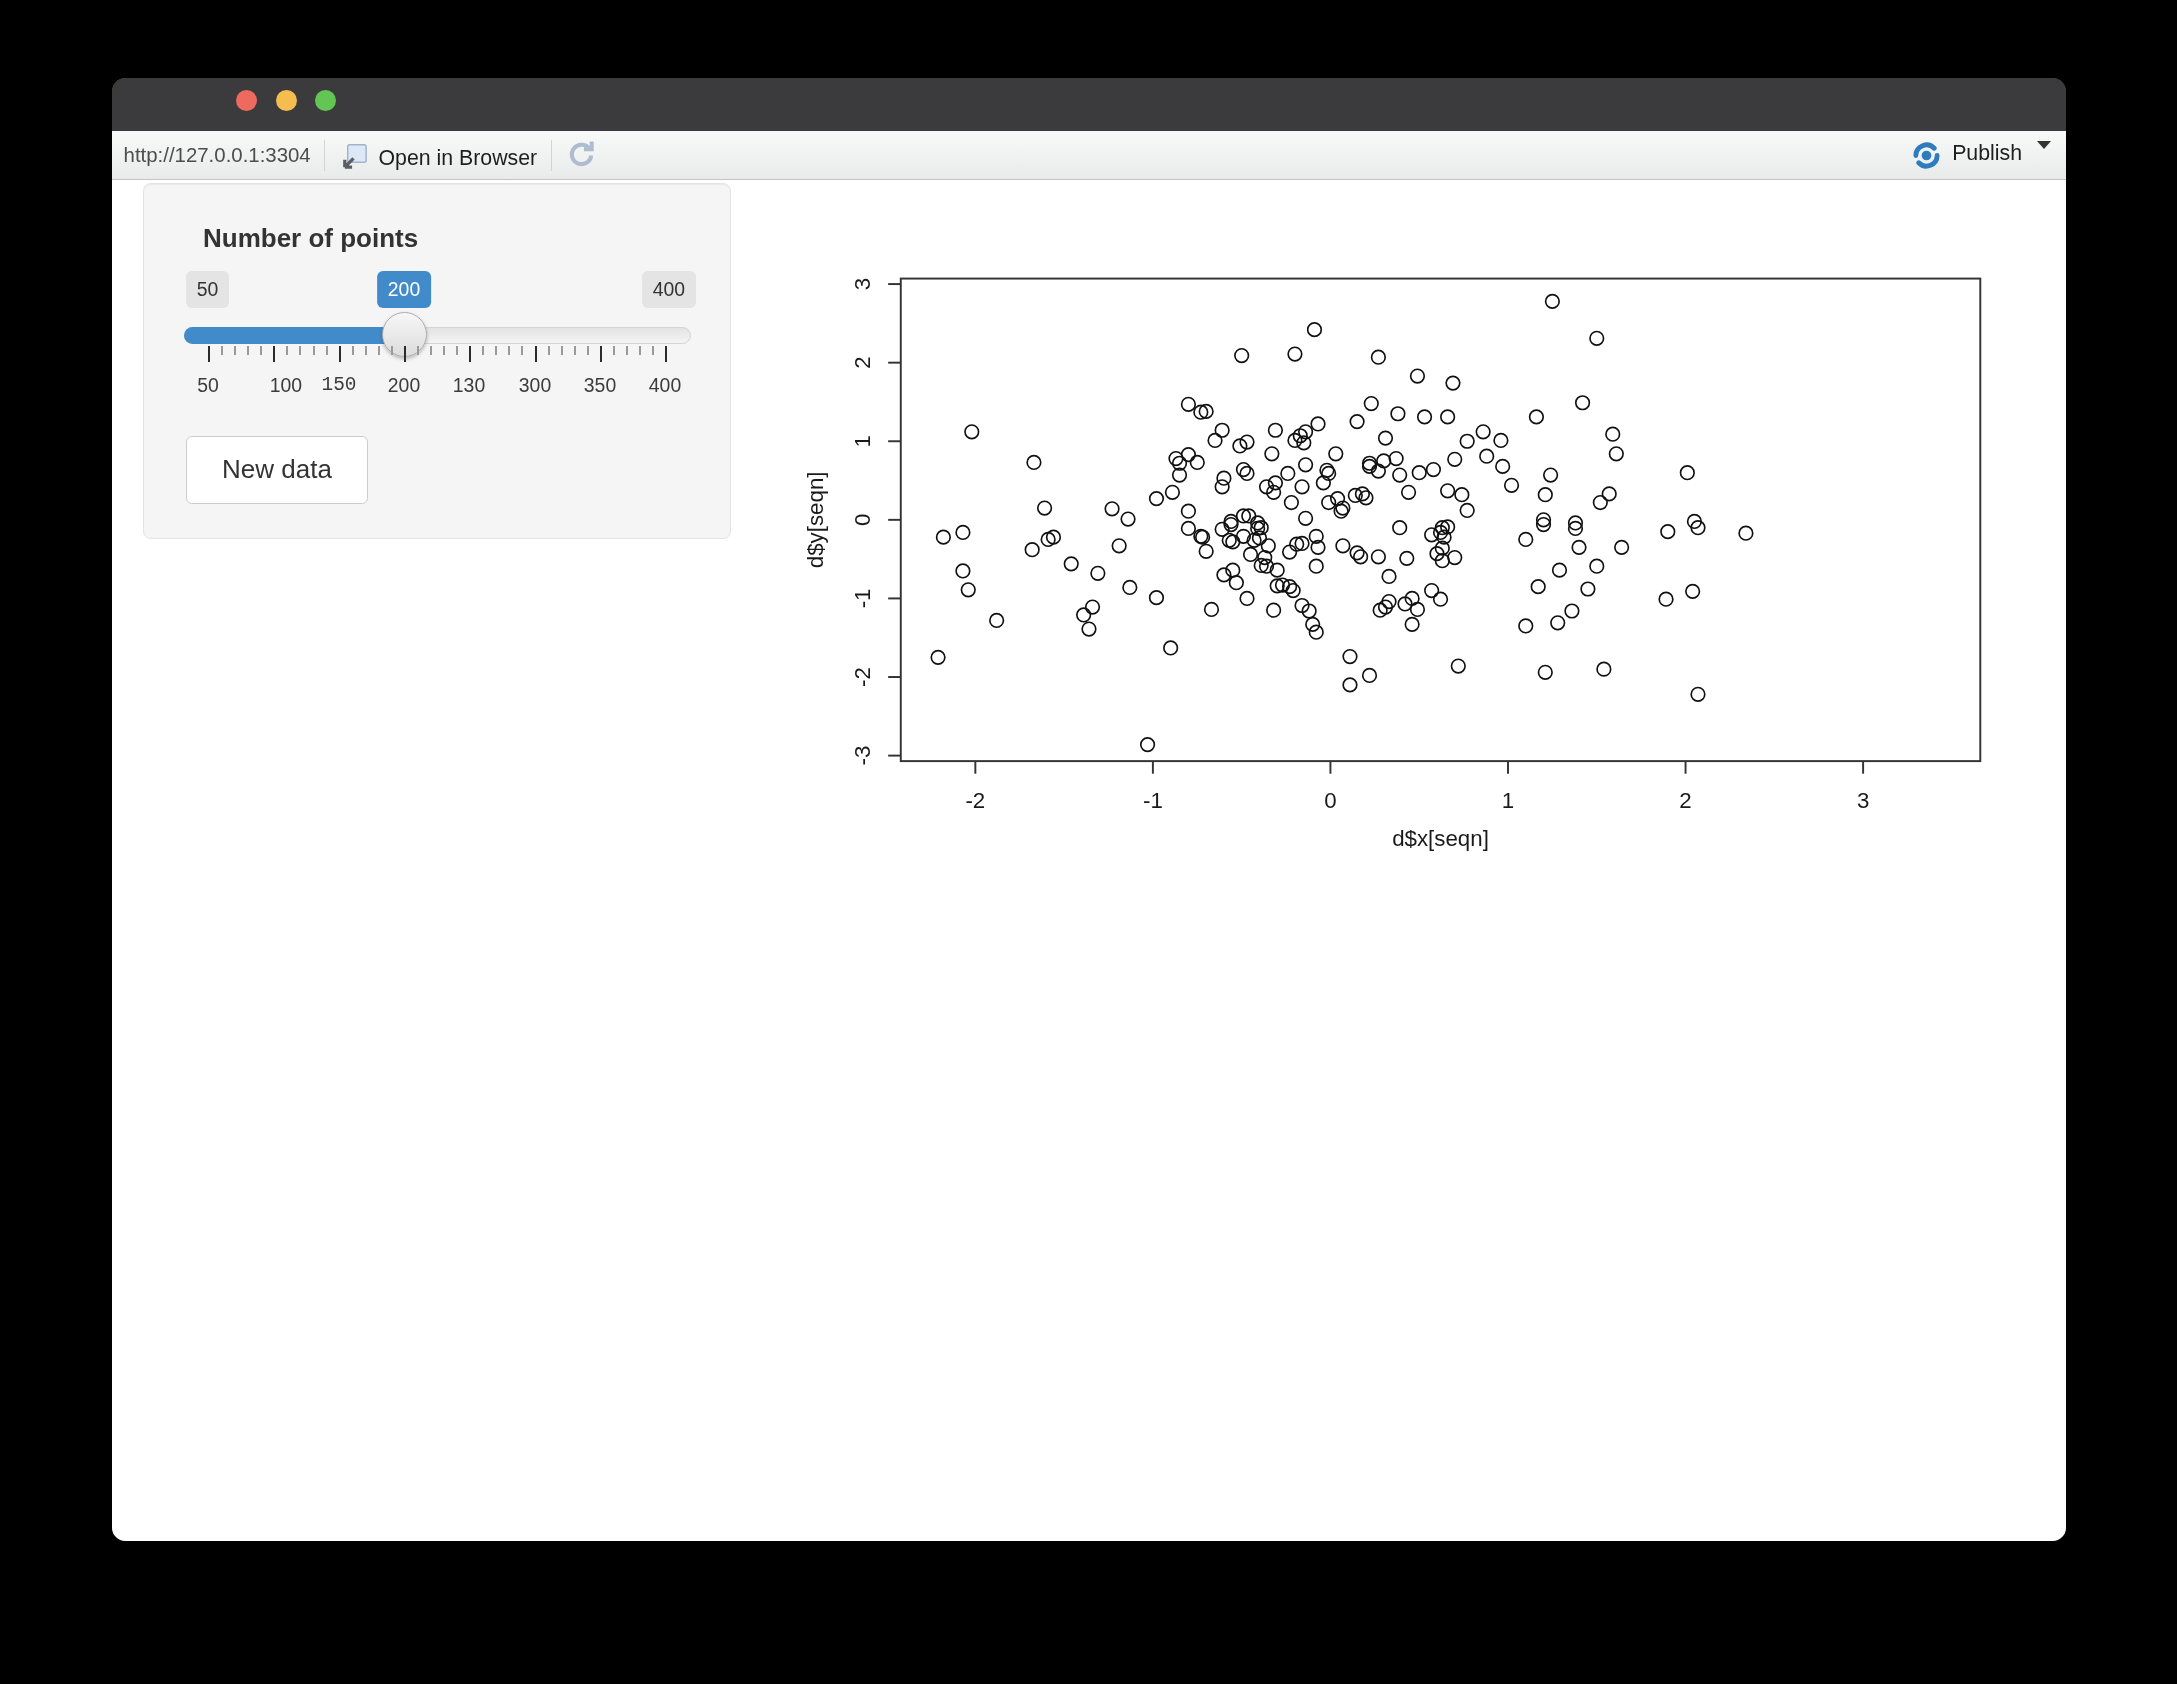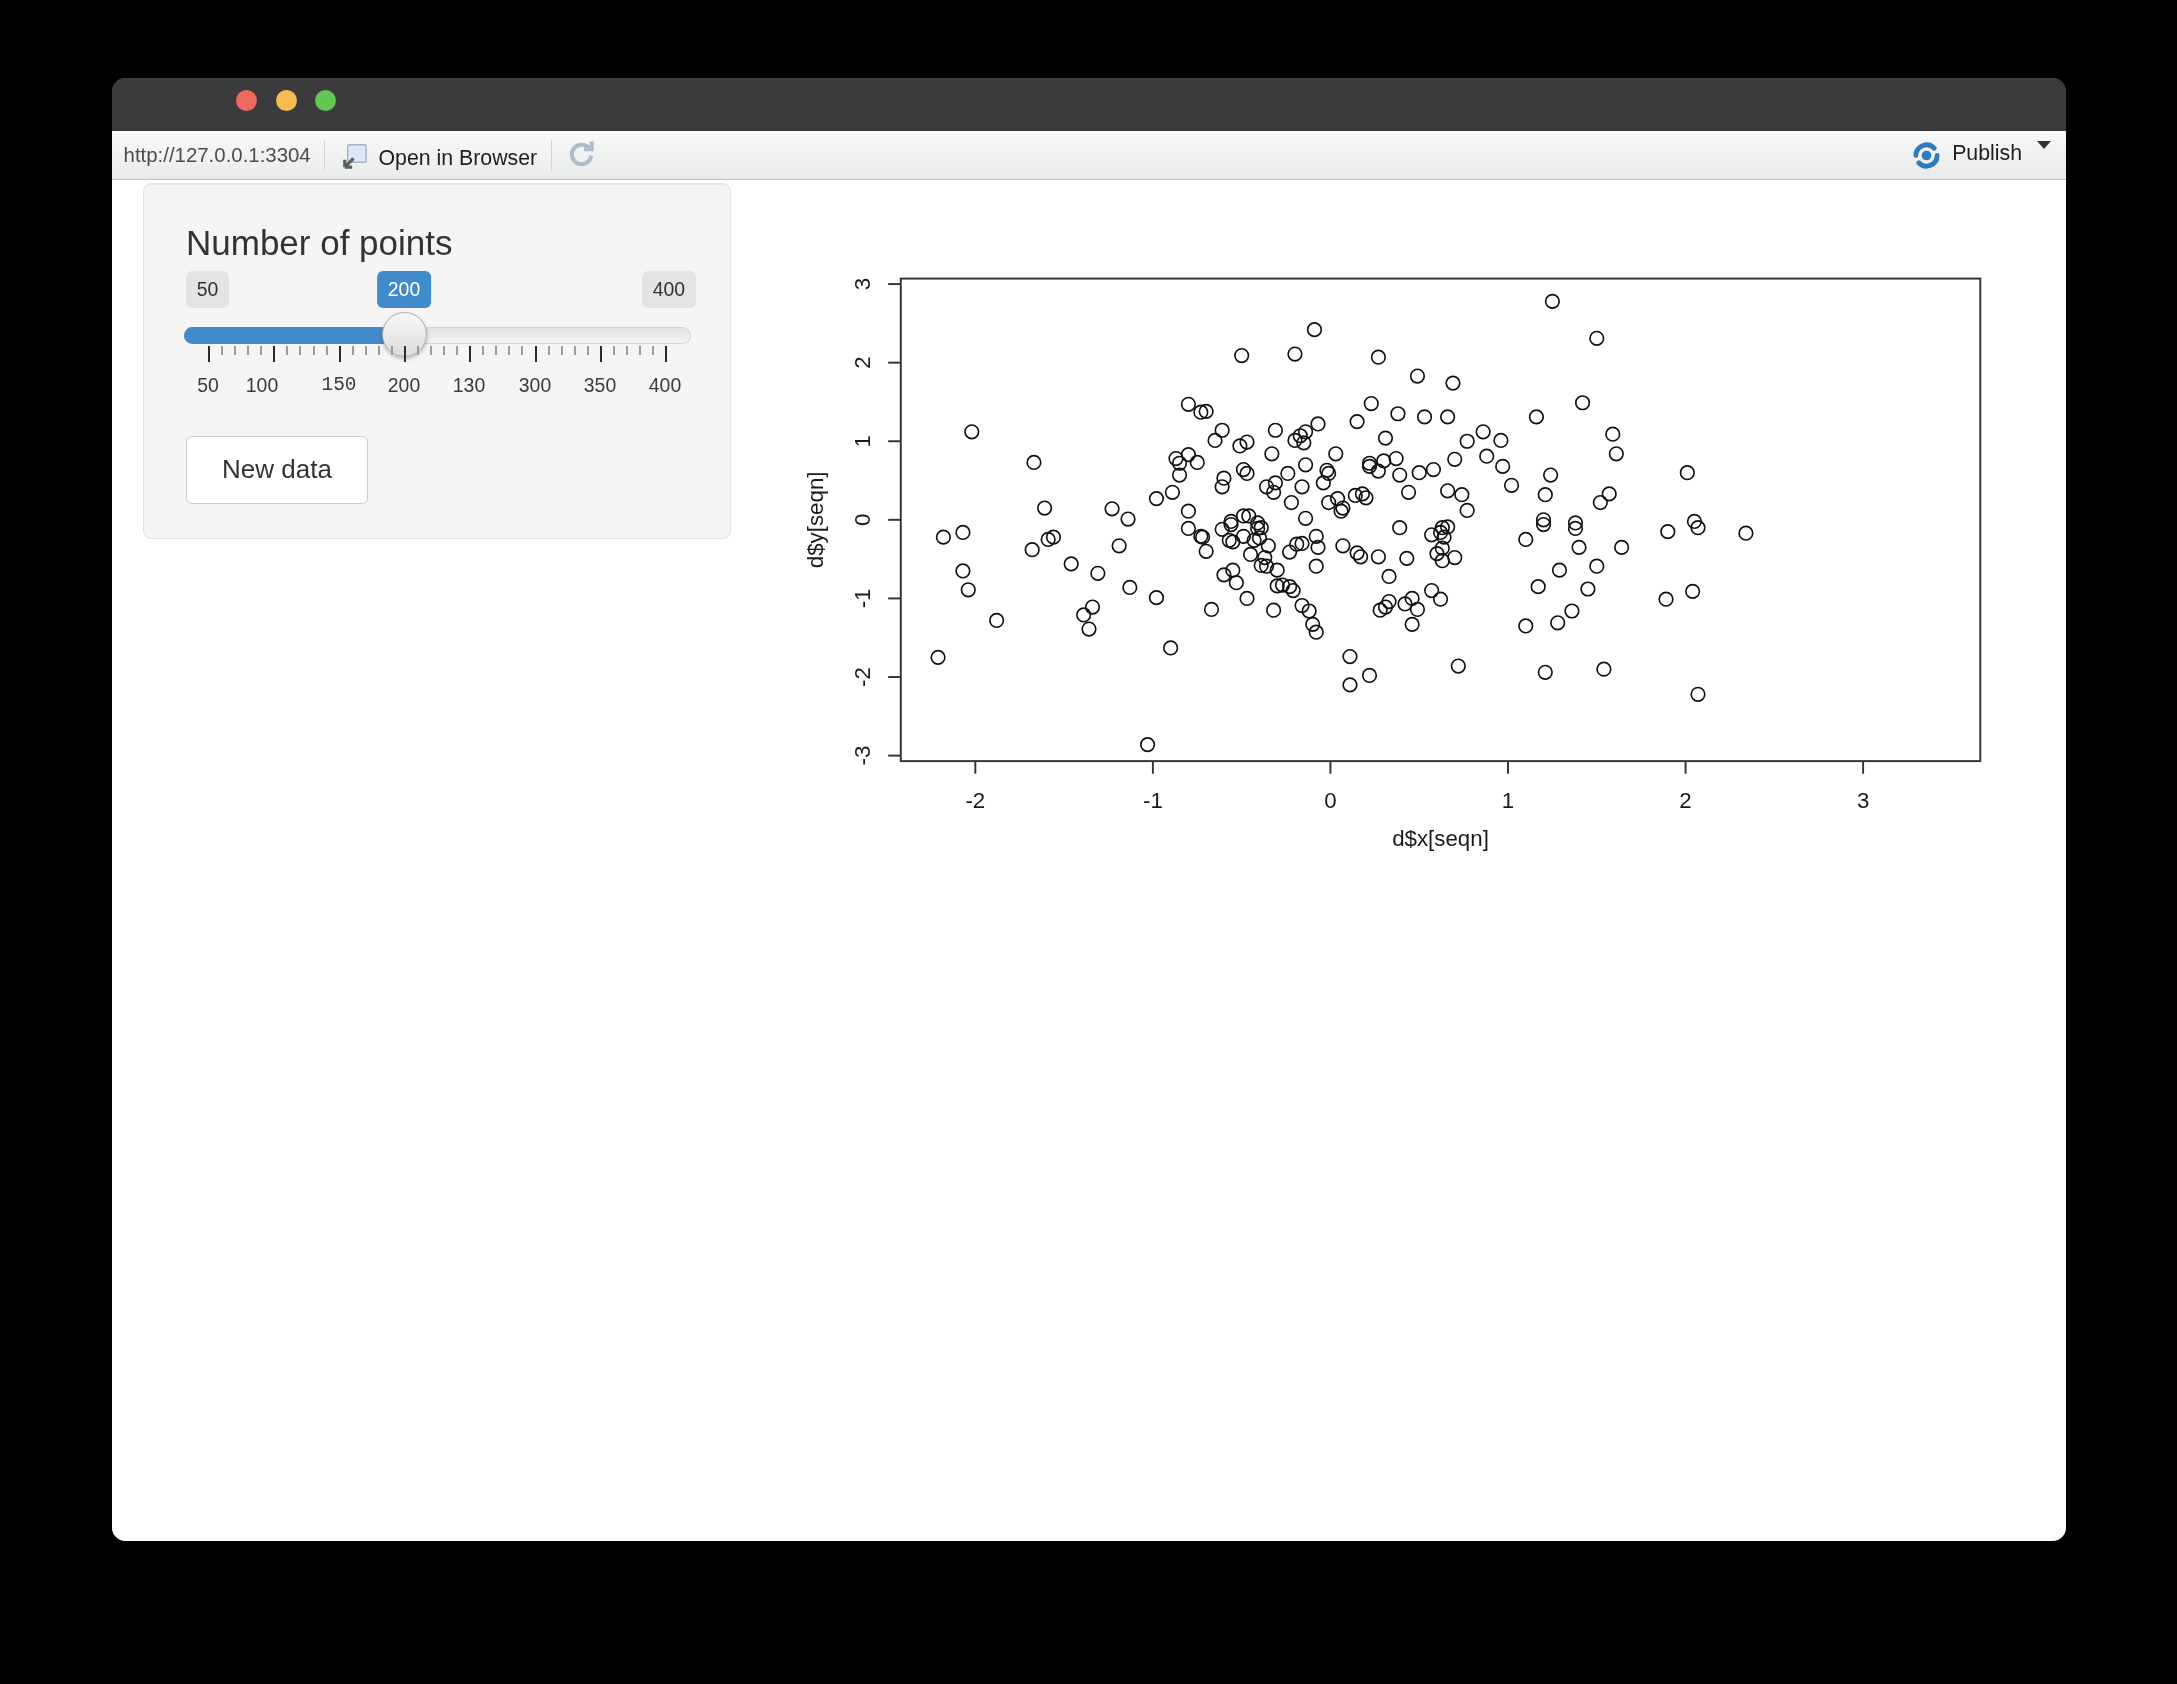--- a/index.html
+++ b/index.html
@@ -33,21 +33,21 @@
   .publish{display:flex;align-items:flex-start;gap:8.7px;}
   .caret{width:0;height:0;border-left:7.8px solid transparent;border-right:7.8px solid transparent;border-top:8.7px solid #333;margin-left:5.8px;}
   .content{position:absolute;left:0;top:102px;width:1954px;height:1361px;background:#fff;}
 
   
   .panel{
     position:absolute;left:31px;top:2.9px;width:588px;height:356px;
     background:#f5f5f5;border:1px solid #e3e3e3;border-radius:7.8px;
     box-shadow:inset 0 1px 1px rgba(0,0,0,.05);box-sizing:border-box;
   }
-  .panel-title{position:absolute;left:42px;top:39px;font-size:35px;font-weight:normal;color:#333;}
+  .panel-title{position:absolute;left:59px;top:39px;font-size:26px;font-weight:bold;color:#333;}
   .badge{position:absolute;top:87px;font-size:19.4px;line-height:1;padding:8.7px 10.7px;border-radius:5.8px;color:#333;background:#e4e4e4;}
   .badge.value{background:#428bca;color:#fff;transform:translateX(-50%);}
   .badge.max{left:498px;}
   .badge.min{left:42px;}
   .track{position:absolute;left:40px;top:143px;width:507px;height:17.5px;border-radius:8.7px;
     background:linear-gradient(#e3e3e3,#f4f4f4);border:1px solid #d4d4d4;box-sizing:border-box;}
   .track-fill{position:absolute;left:40px;top:143px;height:17.5px;border-radius:8.7px 0 0 8.7px;background:#428bca;}
   .handle{position:absolute;top:128px;width:45px;height:45px;border-radius:50%;
     background:linear-gradient(#f7f7f7,#dcdcdc);border:1px solid #adadad;box-sizing:border-box;
     box-shadow:0 1.9px 3.9px rgba(0,0,0,.25);}
@@ -116,21 +116,21 @@
       <div class="track-fill" id="track-fill" style="width: 220px; background: rgb(66, 139, 202);"></div>
       <div class="handle" id="slider-handle" style="left: 238px;"></div>
       <div id="slider-grid">
           <div class="stick major" style="left: 64px;"></div>
           <div class="stick-label" style="left: 64px;">50</div>
           <div class="stick minor" style="left: 77px;"></div>
           <div class="stick minor" style="left: 90px;"></div>
           <div class="stick minor" style="left: 103px;"></div>
           <div class="stick minor" style="left: 116px;"></div>
           <div class="stick major" style="left: 129px;"></div>
-          <div class="stick-label" style="left: 118px;">100</div>
+          <div class="stick-label" style="left: 129px; text-align: right;">100</div>
           <div class="stick minor" style="left: 142px;"></div>
           <div class="stick minor" style="left: 155px;"></div>
           <div class="stick minor" style="left: 169px;"></div>
           <div class="stick minor" style="left: 182px;"></div>
           <div class="stick major" style="left: 195px;"></div>
           <div class="stick-label" style="left: 195px; font-family: Liberation Mono, monospace;">150</div>
           <div class="stick minor" style="left: 208px;"></div>
           <div class="stick minor" style="left: 221px;"></div>
           <div class="stick minor" style="left: 234px;"></div>
           <div class="stick minor" style="left: 247px;"></div>

